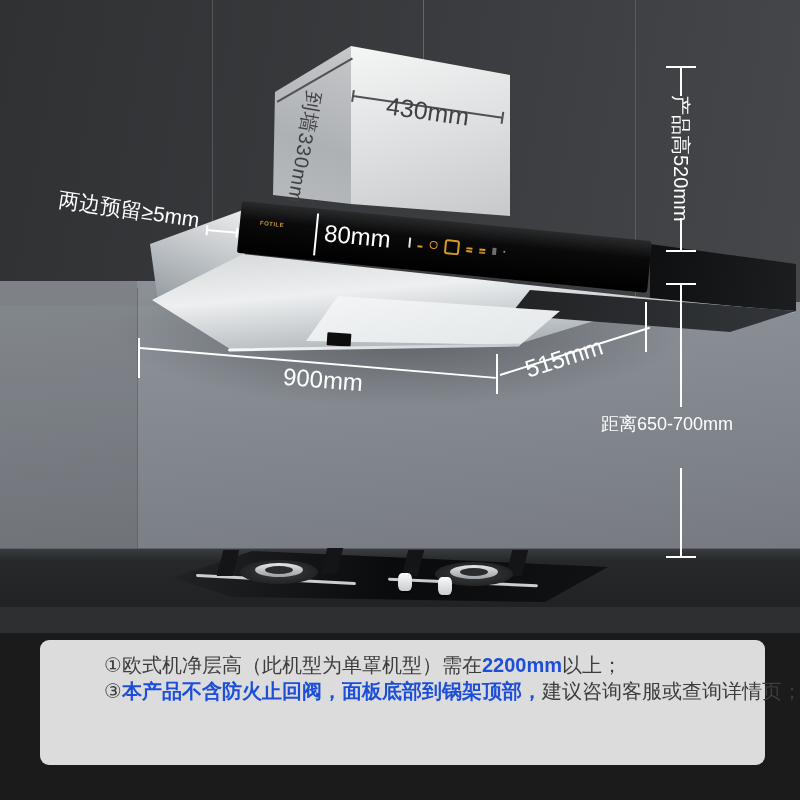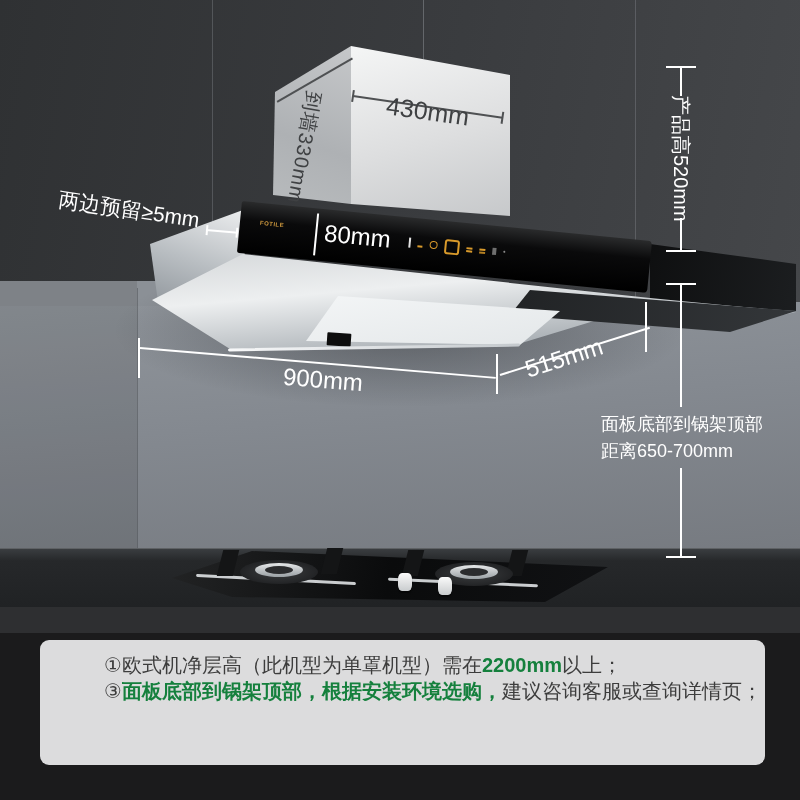--- a/index.html
+++ b/index.html
@@ -94,21 +94,21 @@
   .dtext{position:absolute;color:#fff;white-space:nowrap;}
   .t-clear{left:58px;top:196px;transform:rotate(8.5deg);font-size:21px;}
   .t900{left:283px;top:366px;transform:rotate(4.6deg);font-size:24px;}
   .t515{left:524px;top:344px;transform:rotate(-17.5deg);font-size:24px;}
   .t520{left:694px;top:95px;transform:rotate(90deg);transform-origin:0 0;font-size:20px;}
   .t650{left:601px;top:411px;font-size:18px;line-height:27px;}
   
   .notes{left:40px;top:640px;width:725px;height:125px;background:#dcdcdd;border-radius:9px;
         box-sizing:border-box;padding:13px 15px 0 64px;font-size:20px;line-height:25.5px;color:#3d3d3d;}
   .notes p{margin:0;white-space:nowrap;}
-  .red{color:#15803d;}
+  .red{color:#1d4ed8;}
   .bold{font-weight:bold;}
 </style>
 </head>
 <body>
 
 <div id="stage">
 
   <div class="abs bg-top"></div>
   <div class="seam" style="left:212px;top:0;height:283px"></div>
   <div class="seam" style="left:635px;top:0;height:302px"></div>
@@ -193,24 +193,23 @@
 
   <div class="dcap" style="left:666px;top:66px;width:30px;height:2px"></div>
   <div class="dcap" style="left:680px;top:68px;width:2px;height:28px"></div>
   <div class="dtext t520">产品高520mm</div>
   <div class="dcap" style="left:680px;top:218px;width:2px;height:32px"></div>
   <div class="dcap" style="left:666px;top:250px;width:30px;height:2px"></div>
 
   <div class="dcap" style="left:666px;top:283px;width:30px;height:2px"></div>
   <div class="dcap" style="left:680px;top:285px;width:2px;height:122px"></div>
   <div class="dtext t650">
-    <div>面板底部到锅架顶部</div>
     <div>距离650-700mm</div>
   </div>
   <div class="dcap" style="left:680px;top:468px;width:2px;height:88px"></div>
   <div class="dcap" style="left:666px;top:556px;width:30px;height:2px"></div>
 
   <div class="abs notes">
     <p><span>①</span><span>欧式机净层高（此机型为单罩机型）需在</span><span class="red bold">2200mm</span><span>以上；</span></p>
-    <p><span>③</span><span class="red bold">面板底部到锅架顶部，根据安装环境选购，</span><span>建议咨询客服或查询详情页；</span></p>
+    <p><span>③</span><span class="red bold">本产品不含防火止回阀，面板底部到锅架顶部，</span><span>建议咨询客服或查询详情页；</span></p>
   </div>
 
 </div>
 
 </body></html>

